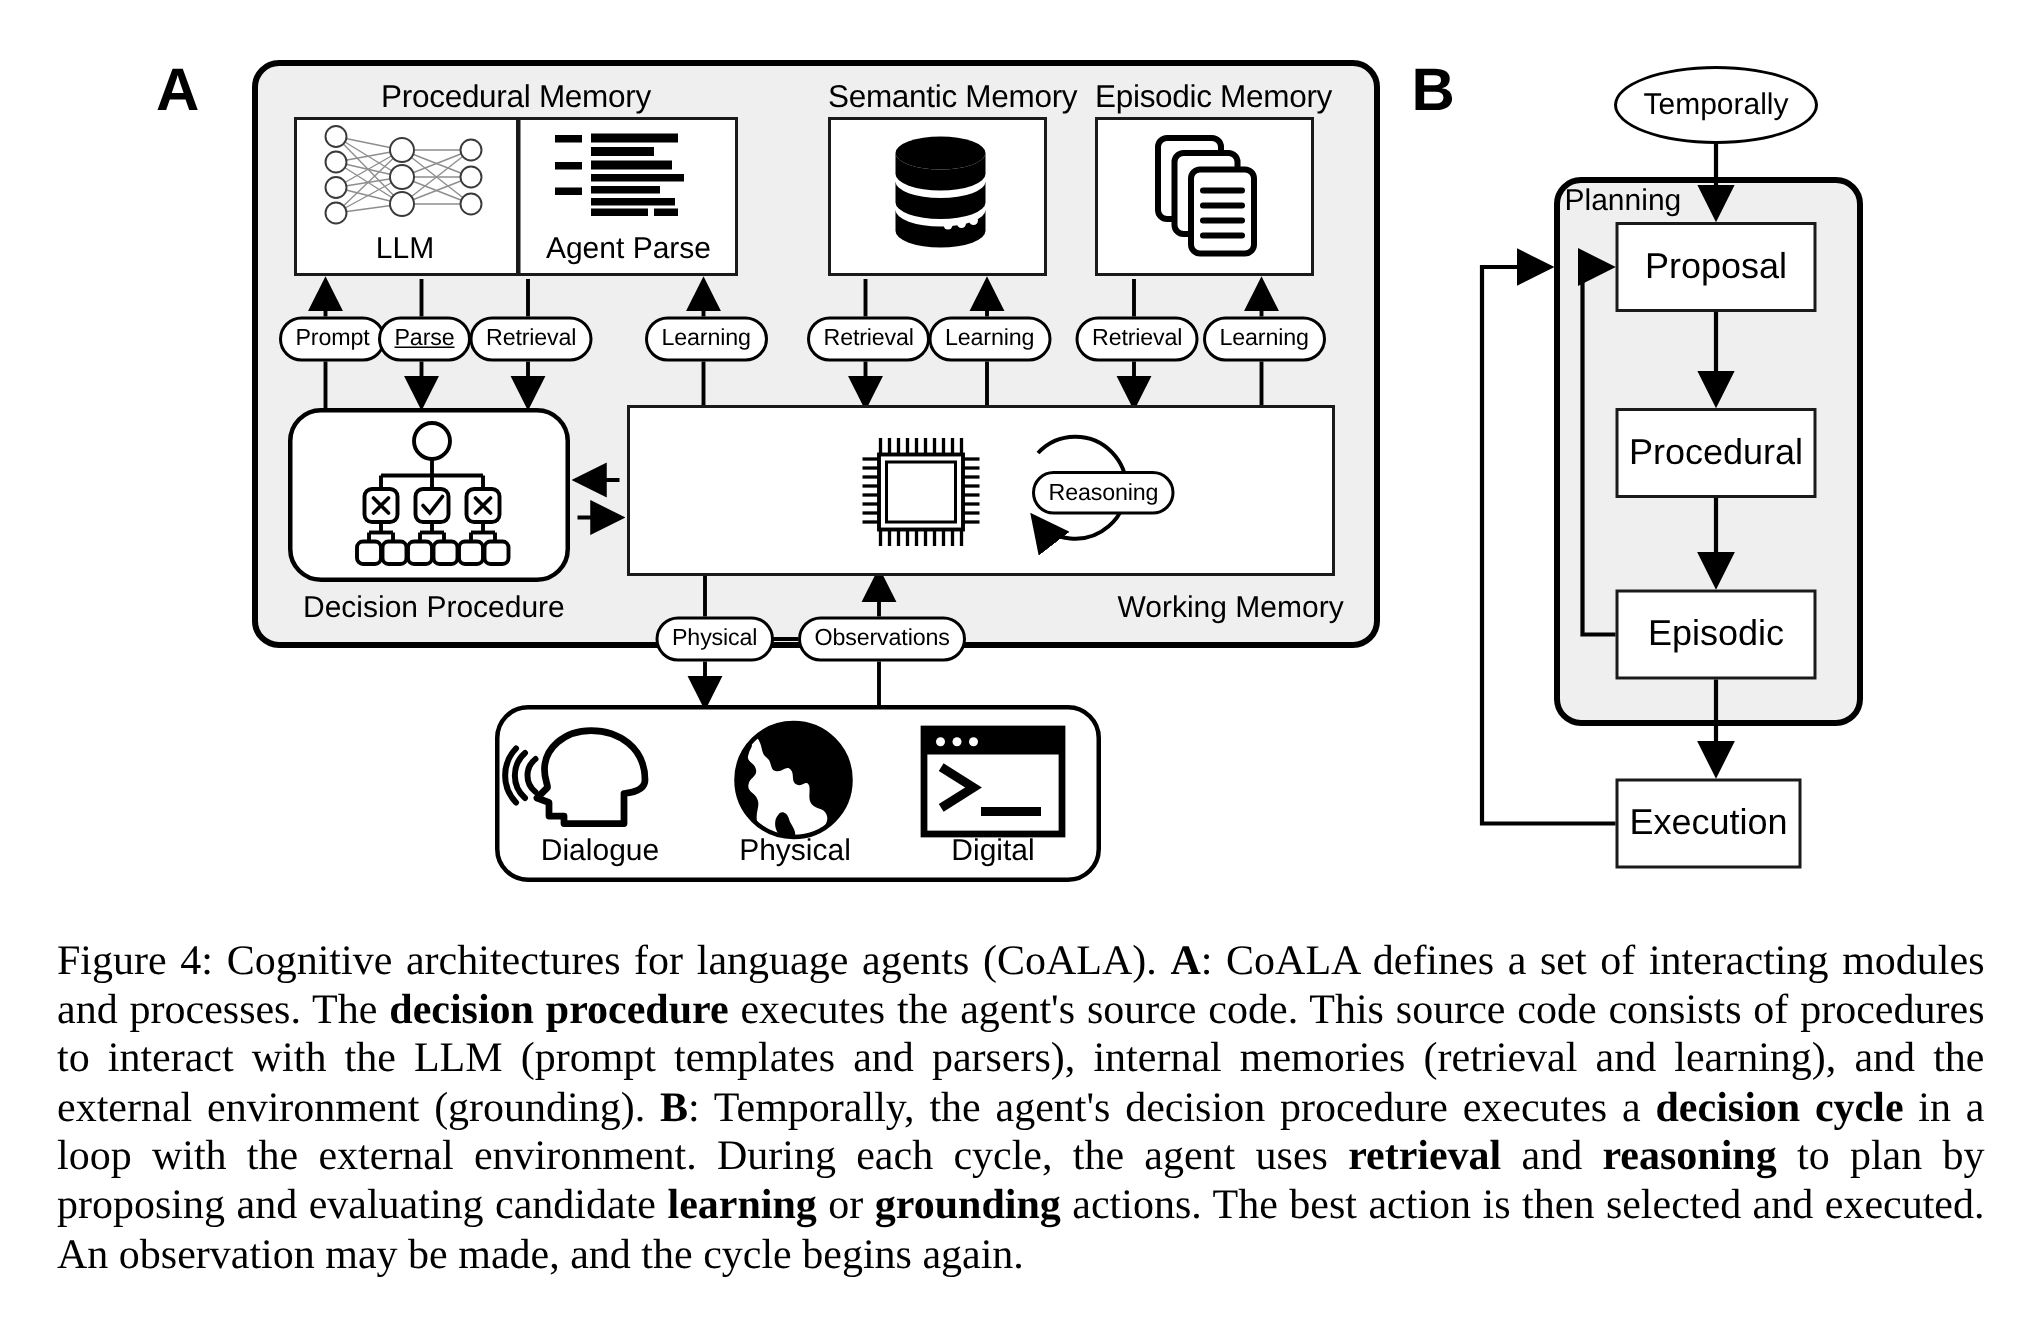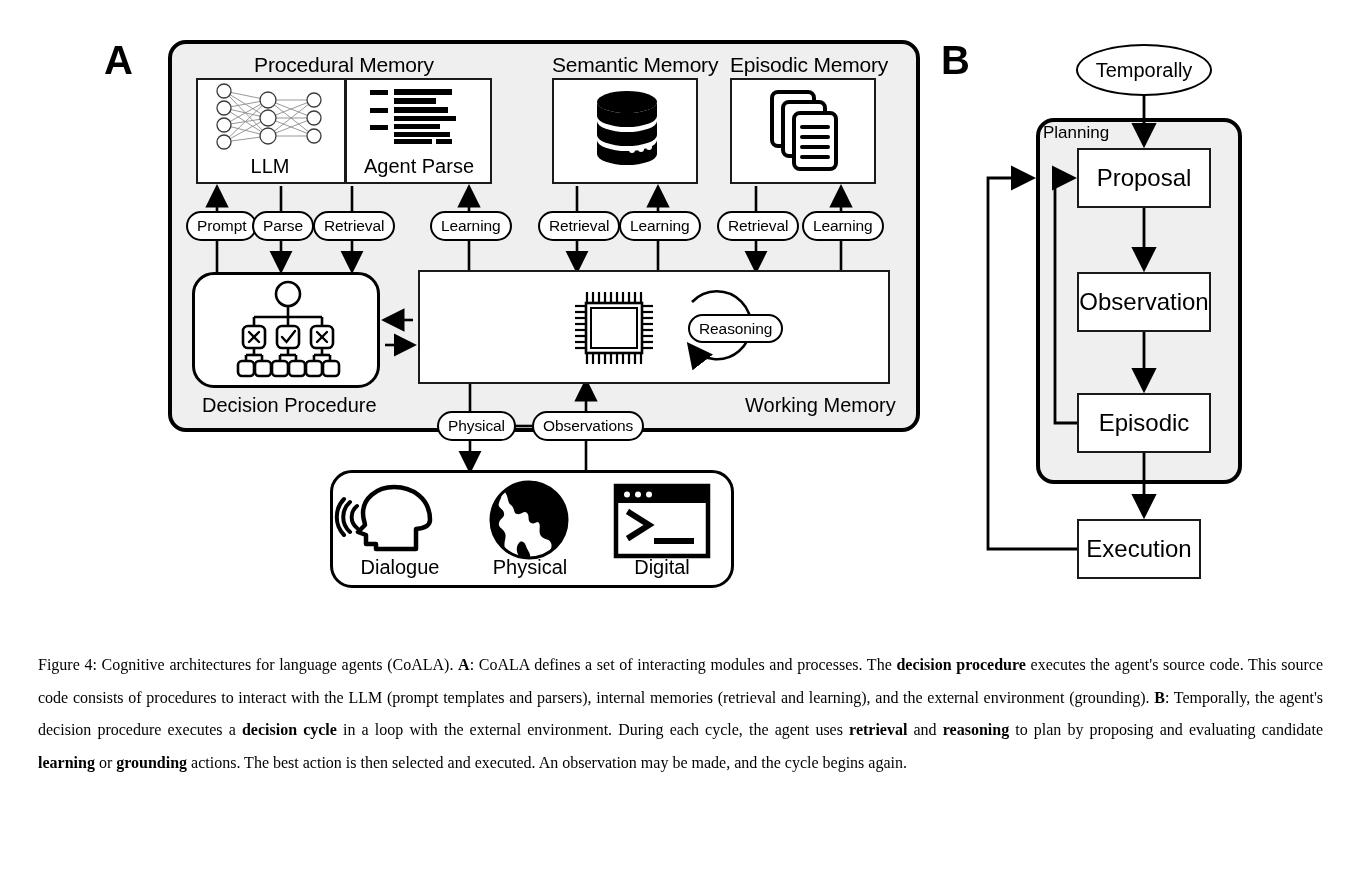--- a/index.html
+++ b/index.html
@@ -95,44 +95,43 @@
     border-radius: 50%;
     box-sizing: border-box;
     display: flex;
     align-items: center;
     justify-content: center;
     font-size: 20px;
     white-space: nowrap;
   }
 
   .planning-label {
-    font-size: 17px;
+    font-size: 20px;
     white-space: nowrap;
   }
 
   .corner-label {
     font-size: 20px;
     white-space: nowrap;
   }
 
   svg { display: block; overflow: visible; }
 
   
   #caption {
     position: absolute;
     left: 38px;
     top: 625px;
     width: 1285px;
     font-family: "Liberation Serif", serif;
-    font-size: 16px;
+    font-size: 28px;
     line-height: 32.6px;
     text-align: justify;
     text-justify: inter-word;
     color: #000;
-    margin-top: 24px;
   }
   #caption b { font-weight: bold; }
 </style>
 </head>
 <body>
 
 <div class="abs panel-letter" style="left:104px; top:40px;">A</div>
 
 <div class="abs gray-round" style="left:168px; top:40px; width:752px; height:392px;"></div>
 
@@ -278,21 +277,21 @@
 
       <line x1="586" y1="470" x2="586" y2="441"></line>
       <line x1="586" y1="411" x2="586" y2="382" marker-end="url(#ah)"></line>
 
       <line x1="505" y1="426" x2="532" y2="426"></line>
     </g>
   </svg>
 </div>
 
 <div class="abs pill" style="left:186px; top:211px;">Prompt</div>
-<div class="abs pill" style="left:252px; top:211px;">Parse</div>
+<div class="abs pill" style="left:252px; top:211px;text-decoration:underline;">Parse</div>
 <div class="abs pill" style="left:313px; top:211px;">Retrieval</div>
 <div class="abs pill" style="left:430px; top:211px;">Learning</div>
 <div class="abs pill" style="left:538px; top:211px;">Retrieval</div>
 <div class="abs pill" style="left:619px; top:211px;">Learning</div>
 <div class="abs pill" style="left:717px; top:211px;">Retrieval</div>
 <div class="abs pill" style="left:802px; top:211px;">Learning</div>
 
 <div class="abs white-round" style="left:192px; top:272px; width:188px; height:116px;"></div>
 <div class="abs" style="left:238px; top:281px;">
   <svg width="100" height="96" viewBox="0 0 100 96">
@@ -441,21 +440,21 @@
 <div class="abs icon-caption" style="left:604px; top:556px; width:116px;">Digital</div>
 
 <div class="abs panel-letter" style="left:941px; top:40px;">B</div>
 
 <div class="abs ellipse" style="left:1076px; top:44px; width:136px; height:52px;">Temporally</div>
 
 <div class="abs gray-round" style="left:1036px; top:118px; width:206px; height:366px;"></div>
 <div class="abs planning-label" style="left:1043px; top:123px;">Planning</div>
 
 <div class="abs flow-box" style="left:1077px; top:148px; width:134px; height:60px;">Proposal</div>
-<div class="abs flow-box" style="left:1077px; top:272px; width:134px; height:60px;">Observation</div>
+<div class="abs flow-box" style="left:1077px; top:272px; width:134px; height:60px;">Procedural</div>
 <div class="abs flow-box" style="left:1077px; top:393px; width:134px; height:60px;">Episodic</div>
 <div class="abs flow-box" style="left:1077px; top:519px; width:124px; height:60px;">Execution</div>
 
 <div class="abs" style="left:0; top:0;">
   <svg width="1358" height="885">
     <defs>
       <marker id="ah3" markerWidth="9" markerHeight="9" refX="7.5" refY="4.5" orient="auto">
         <path d="M0,0 L9,4.5 L0,9 Z" fill="#000"></path>
       </marker>
     </defs>

